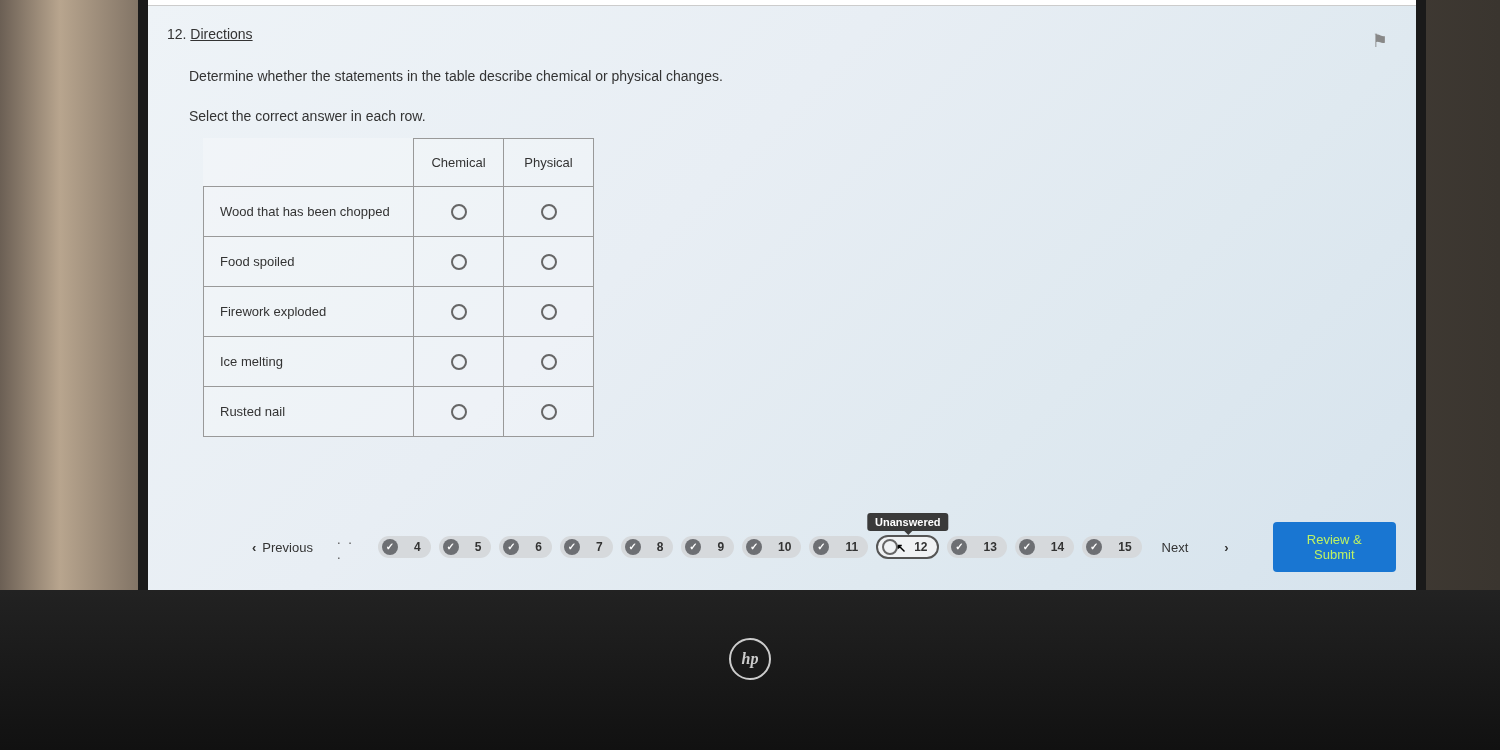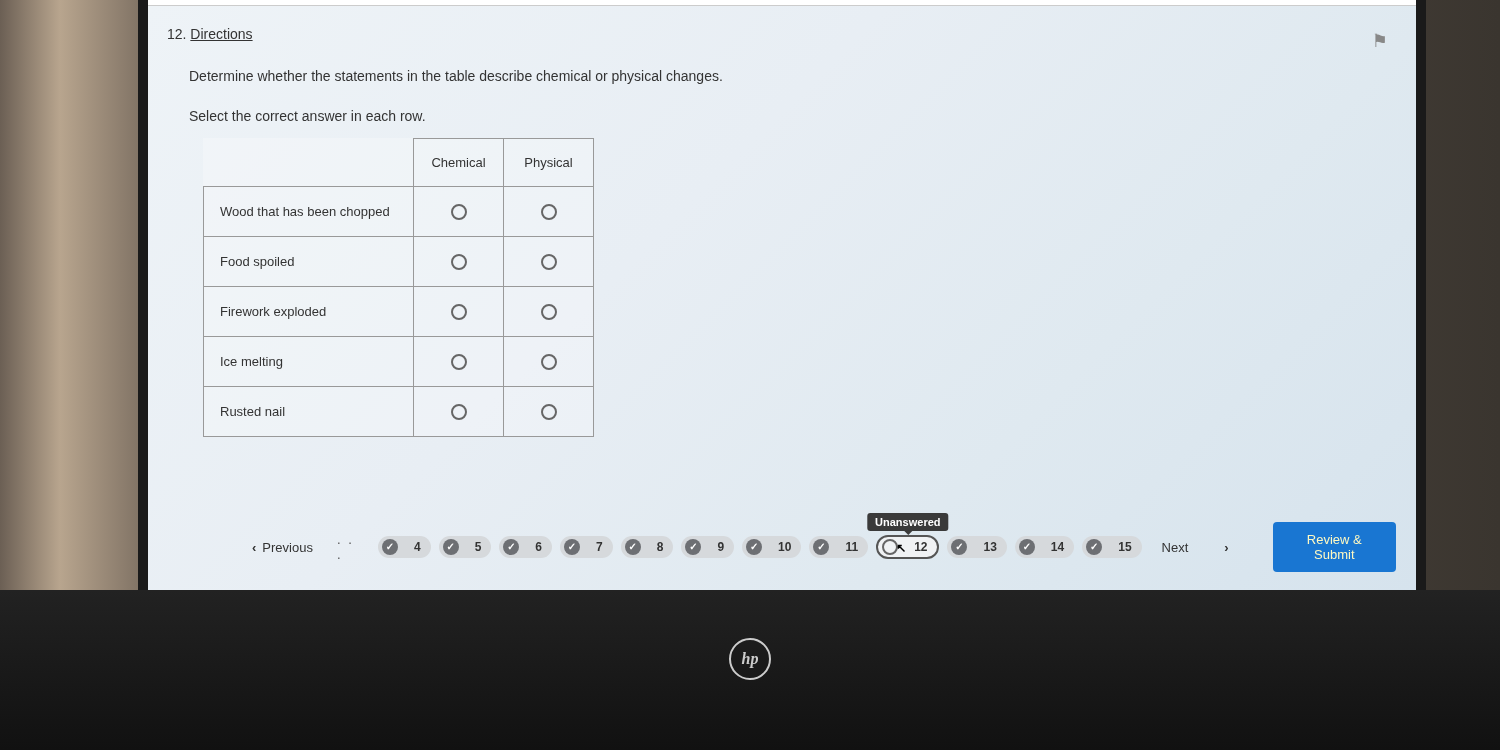--- a/index.html
+++ b/index.html
@@ -147,21 +147,21 @@
   position: absolute;
   left: 18px; top: 4px;
   font-size: 12px;
   color: #000;
   pointer-events: none;
 }
 .spacer { flex: 1; }
 .nav-next { margin-right: 32px; gap: 36px; }
 .review-btn {
   background: #1976d2;
-  color: #fef9c3;
+  color: #bef264;
   border: none;
   border-radius: 4px;
   padding: 10px 14px;
   font-size: 13px;
   cursor: pointer;
 }
 .laptop-base {
   position: absolute;
   left: 0; bottom: 0; width: 1500px; height: 160px;
   background: linear-gradient(180deg, #222 0%, #111 100%);

